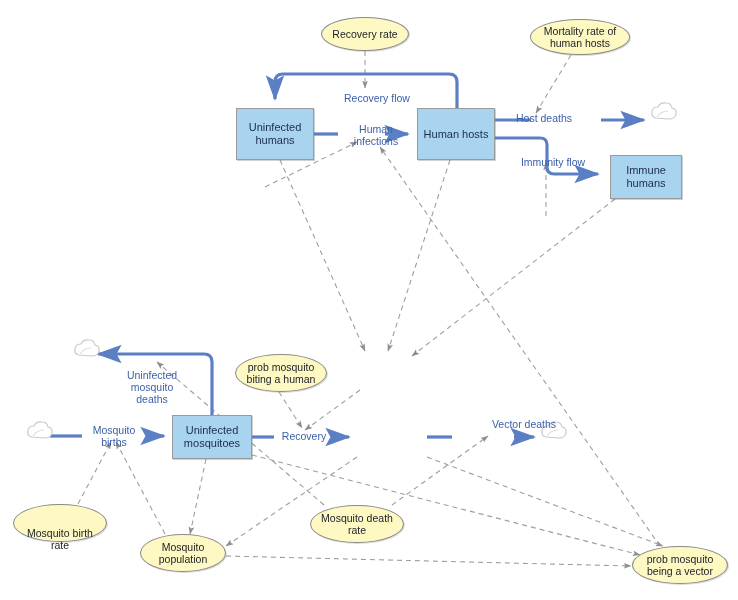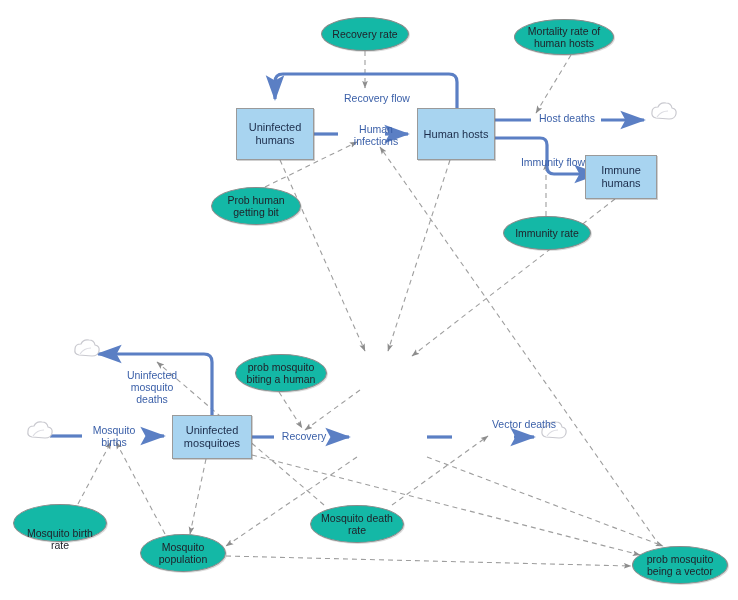--- a/index.html
+++ b/index.html
@@ -9,21 +9,21 @@
   #canvas{position:relative;width:738px;height:600px;background:#ffffff;}
   svg#wires{position:absolute;left:0;top:0;width:738px;height:600px;}
 
   .node{position:absolute;box-sizing:border-box;display:flex;
         align-items:center;justify-content:center;text-align:center;}
 
   .stock{border:1.5px solid #9a9a9a;background:#a8d4f0;
          color:#1b2c4a;font-size:11px;line-height:13px;
          box-shadow:1px 1px 0 rgba(120,120,120,.35);}
 
-  .aux{background:#14b8a6;border:1.2px solid #8a8a8a;border-radius:50%;
+  .aux{background:#fef9c3;border:1.2px solid #8a8a8a;border-radius:50%;
        color:#20232b;font-size:10.5px;line-height:12px;
        box-shadow:1px 1px 0 rgba(140,140,140,.3);}
 
   .flabel{position:absolute;color:#3a5fa8;font-size:10.5px;
           line-height:12px;text-align:center;white-space:pre-line;
           pointer-events:none;}
 </style>
 </head>
 <body>
 
@@ -116,48 +116,41 @@
 
   <div class="node stock" style="left:236px;top:108px;width:78px;height:52px;">
     <span style="white-space:pre-line;">Uninfected
 humans</span>
   </div>
 
   <div class="node stock" style="left:417px;top:108px;width:78px;height:52px;">
     <span style="white-space:pre-line;">Human hosts</span>
   </div>
 
-  <div class="node stock" style="left:585px;top:155px;width:72px;height:44px;">
+  <div class="node stock" style="left:610px;top:155px;width:72px;height:44px;">
     <span style="white-space:pre-line;">Immune
 humans</span>
   </div>
 
   <div class="node stock" style="left:172px;top:415px;width:80px;height:44px;">
     <span style="white-space:pre-line;">Uninfected
 mosquitoes</span>
   </div>
 
 
   <div class="node aux" style="left:321px;top:17px;width:88px;height:34px;">
     <span style="white-space:pre-line;">Recovery rate</span>
   </div>
 
-  <div class="node aux" style="left:514px;top:19px;width:100px;height:36px;">
+  <div class="node aux" style="left:530px;top:19px;width:100px;height:36px;">
     <span style="white-space:pre-line;">Mortality rate of
 human hosts</span>
   </div>
 
-  <div class="node aux" style="left:211px;top:187px;width:90px;height:38px;">
-    <span style="white-space:pre-line;">Prob human
-getting bit</span>
-  </div>
 
-  <div class="node aux" style="left:503px;top:216px;width:88px;height:34px;">
-    <span style="white-space:pre-line;">Immunity rate</span>
-  </div>
 
   <div class="node aux" style="left:235px;top:354px;width:92px;height:38px;">
     <span style="white-space:pre-line;">prob mosquito
 biting a human</span>
   </div>
 
 
   <div class="node aux" style="left:13px;top:504px;width:94px;height:38px;">
     <span style="white-space:pre-line;margin-top:32px;">Mosquito birth
 rate</span>
@@ -176,21 +169,21 @@
   <div class="node aux" style="left:632px;top:546px;width:96px;height:38px;">
     <span style="white-space:pre-line;">prob mosquito
 being a vector</span>
   </div>
 
   <div class="flabel" style="left:330px;top:92px;width:94px;">Recovery flow</div>
 
   <div class="flabel" style="left:337px;top:123px;width:78px;">Human
 infections</div>
 
-  <div class="flabel" style="left:531px;top:112px;width:72px;">Host deaths</div>
+  <div class="flabel" style="left:508px;top:112px;width:72px;">Host deaths</div>
 
   <div class="flabel" style="left:511px;top:156px;width:84px;">Immunity flow</div>
 
   <div class="flabel" style="left:112px;top:369px;width:80px;">Uninfected
 mosquito
 deaths</div>
 
   <div class="flabel" style="left:82px;top:424px;width:64px;">Mosquito
 births</div>
 

